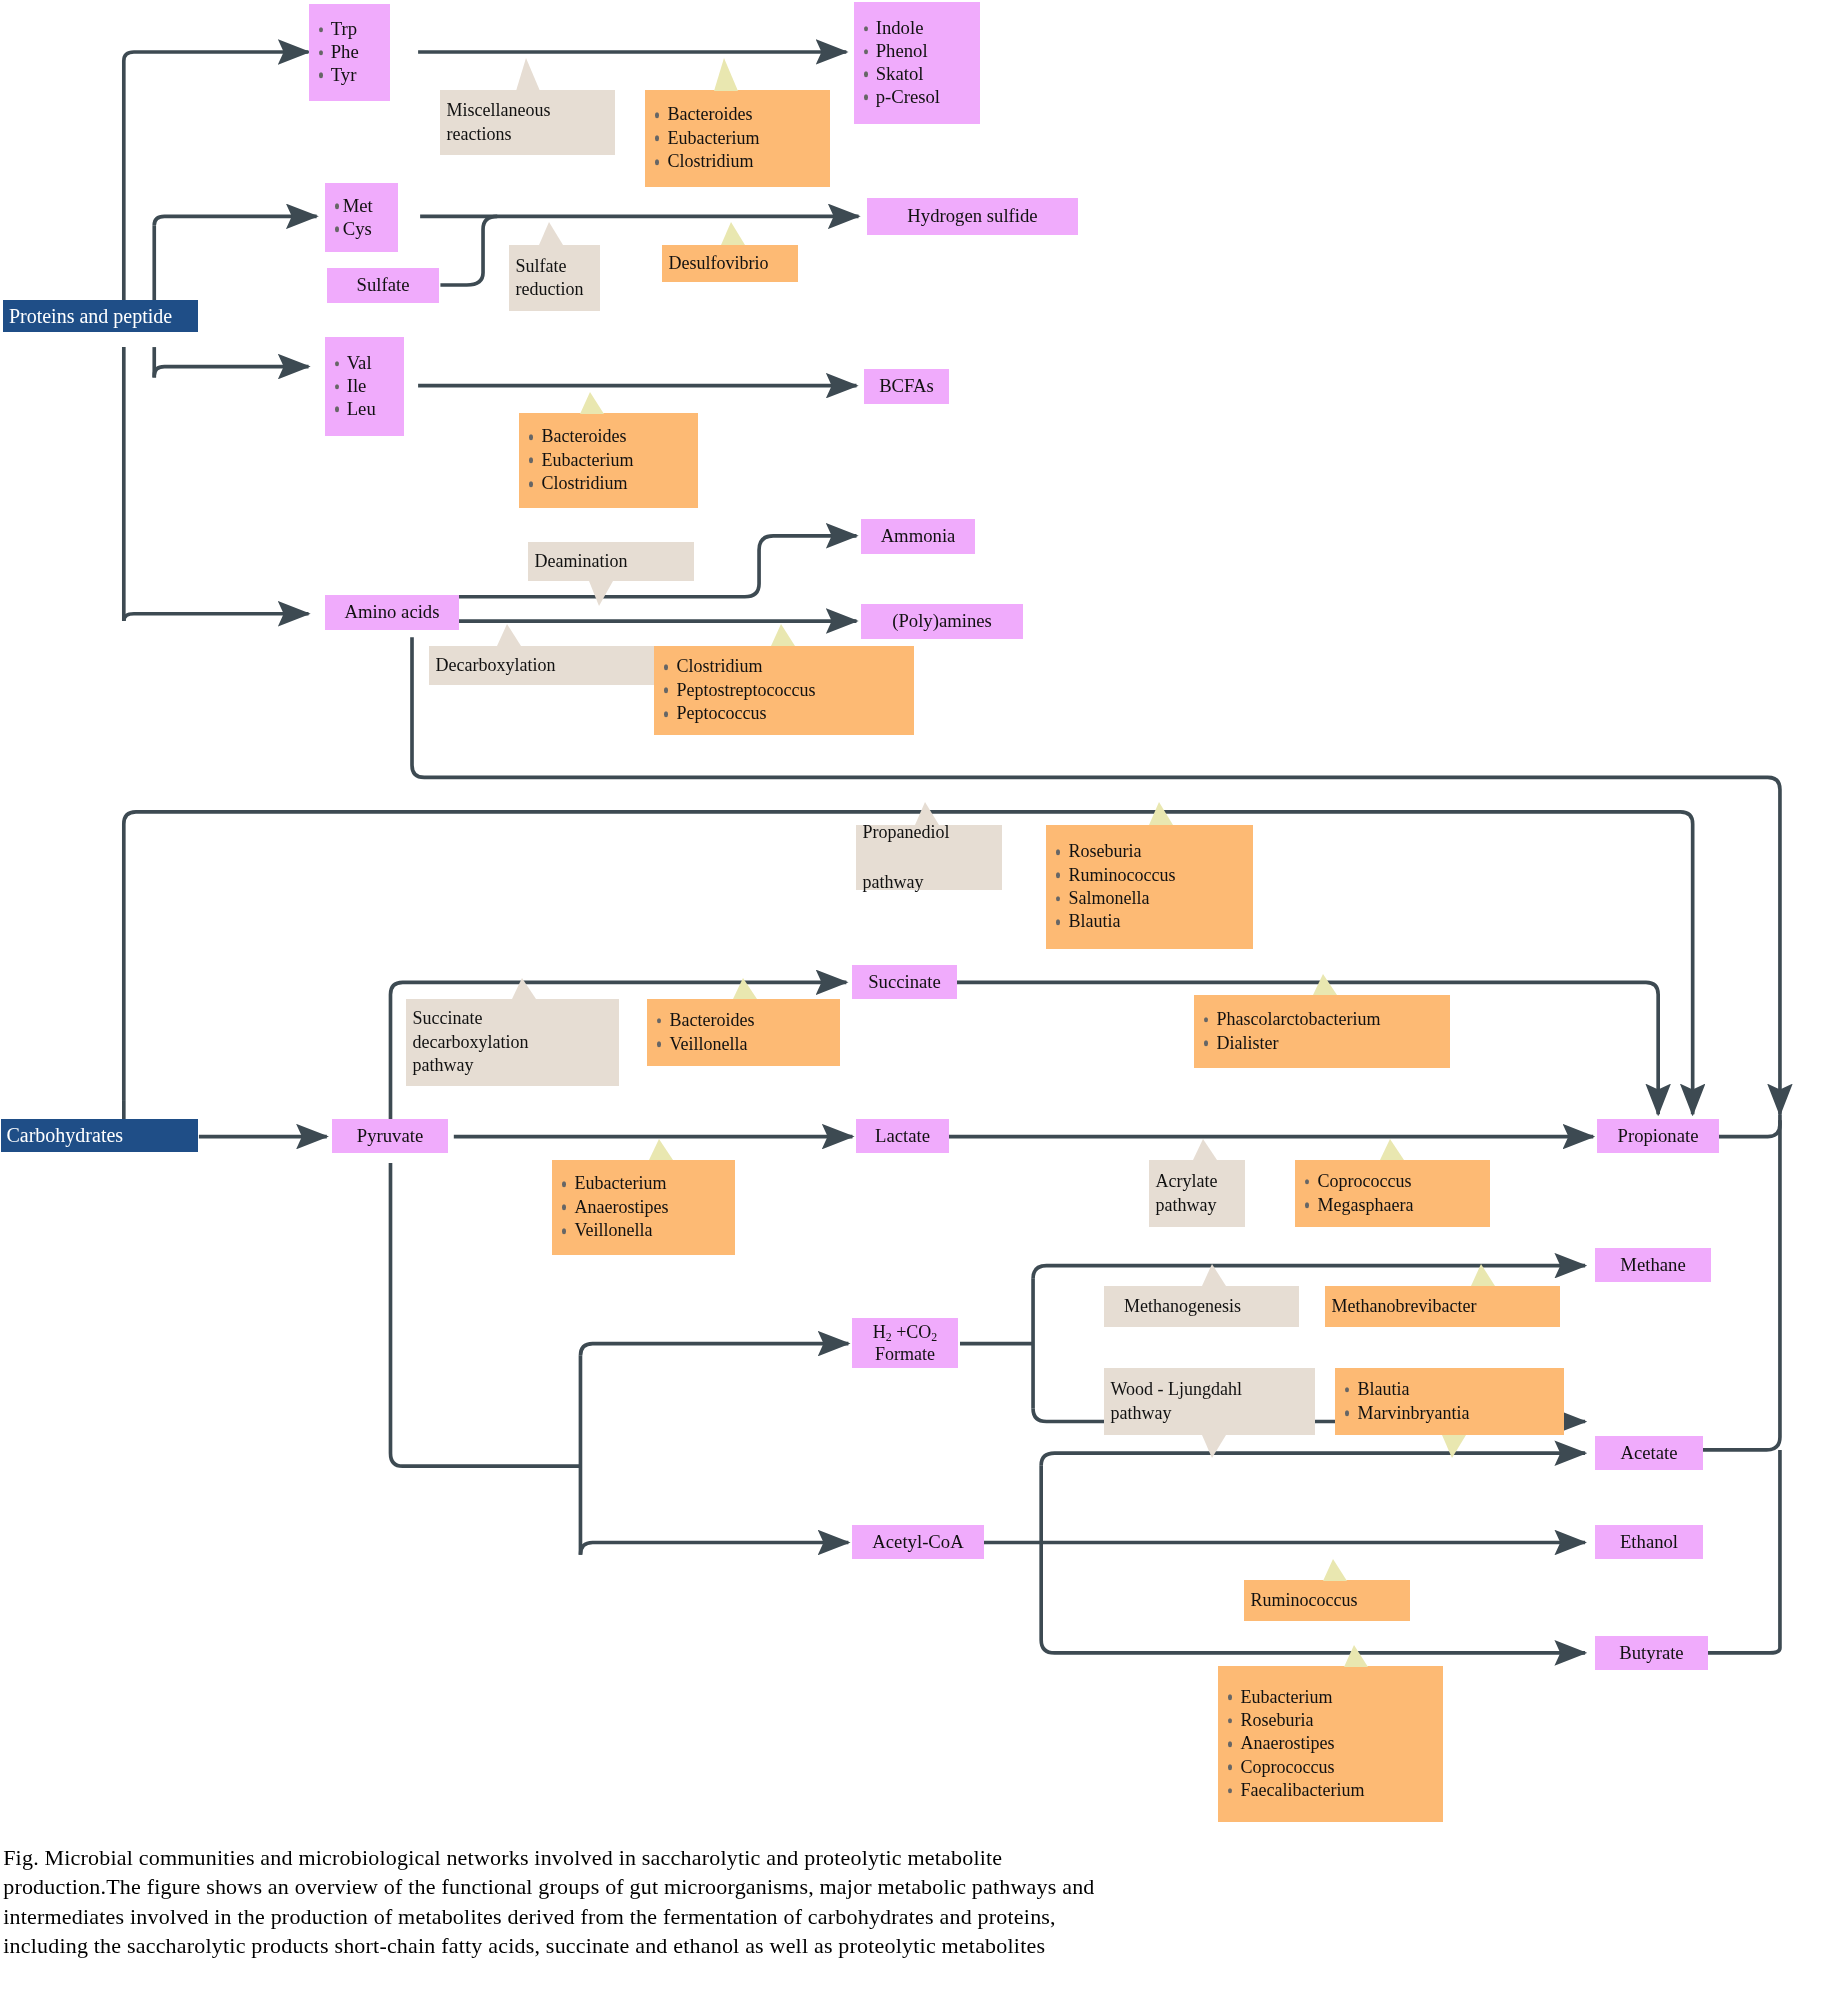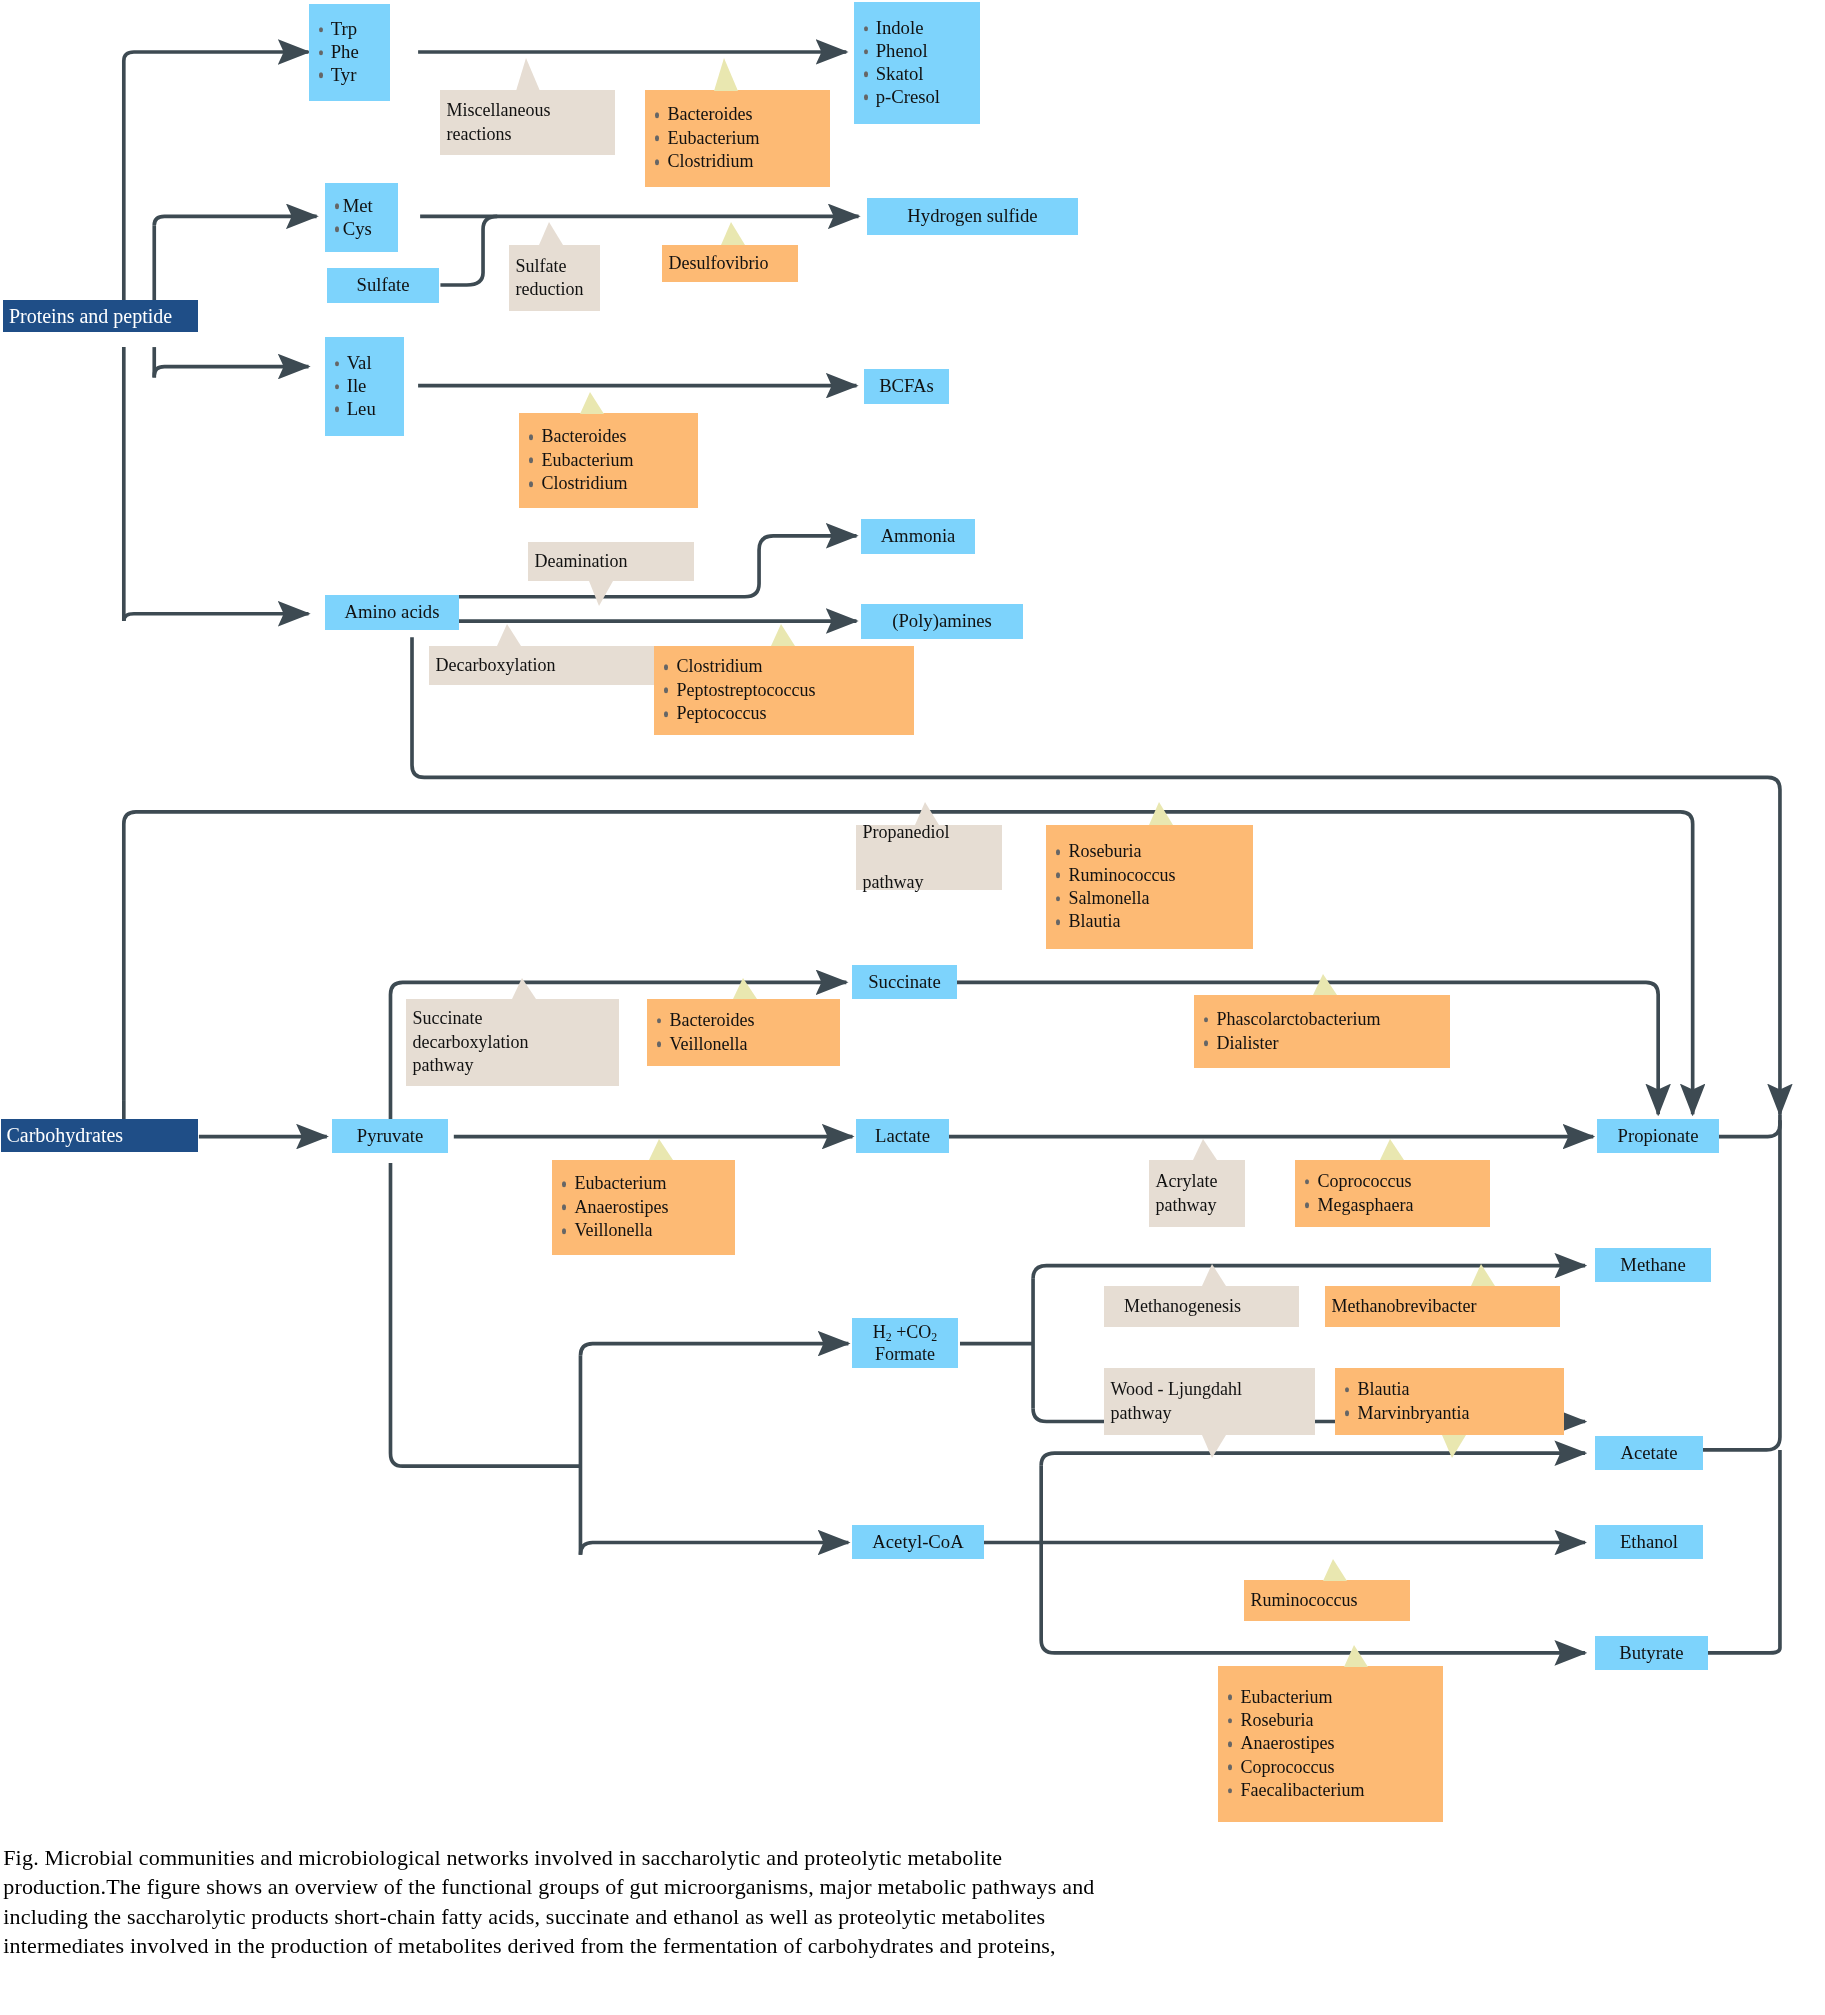--- a/index.html
+++ b/index.html
@@ -2,21 +2,21 @@
 <html style="font-size:6.5px"><head>
 <meta charset="utf-8">
 <style>
   html,body{margin:0;padding:0;background:#ffffff;}
   body{font-family:"Liberation Serif", serif;}
   #page{position:relative;width:1825px;height:2015px;background:#fff;overflow:hidden;}
   #wires{position:absolute;left:0;top:0;width:1825px;height:2015px;pointer-events:none;}
 
   
   .node{position:absolute;box-sizing:border-box;display:flex;flex-direction:column;
-        justify-content:center;background:#7dd3fc;color:#111;
+        justify-content:center;background:#f0abfc;color:#111;
         font-family:"Liberation Serif", serif;font-size:18.7px;line-height:1.22;
         padding:4px 5.7px;white-space:nowrap;}
   .node.center{align-items:center;}
   .node .ln{display:block;}
   .node.bullets .ln{position:relative;padding-left:16px;}
   .node.bullets .ln:before{content:"";position:absolute;left:4px;top:50%;
         transform:translateY(-50%);width:4.5px;height:5.7px;border-radius:50%;background:#666;}
   .node.primary{background:#1f4e87;color:#fff;}
 
   
@@ -352,18 +352,18 @@
     <span class="ln">Roseburia</span>
     <span class="ln">Anaerostipes</span>
     <span class="ln">Coprococcus</span>
     <span class="ln">Faecalibacterium</span>
   </div>
   <div class="tail up" style="left:1344px;top:1645px;border-bottom:22px solid #e9e7b0;"></div>
 
   <div id="caption">
     <span class="cline">Fig.  Microbial communities and microbiological networks involved in saccharolytic and proteolytic metabolite</span>
     <span class="cline">production.The figure shows an overview of the functional groups of gut microorganisms, major metabolic pathways and</span>
+    <span class="cline">intermediates involved in the production of metabolites derived from the fermentation of carbohydrates and proteins,</span>
     <span class="cline">including the saccharolytic products short-chain fatty acids, succinate and ethanol as well as proteolytic metabolites</span>
-    <span class="cline">intermediates involved in the production of metabolites derived from the fermentation of carbohydrates and proteins,</span>
   </div>
 
 </div>
 
 
 </body></html>

